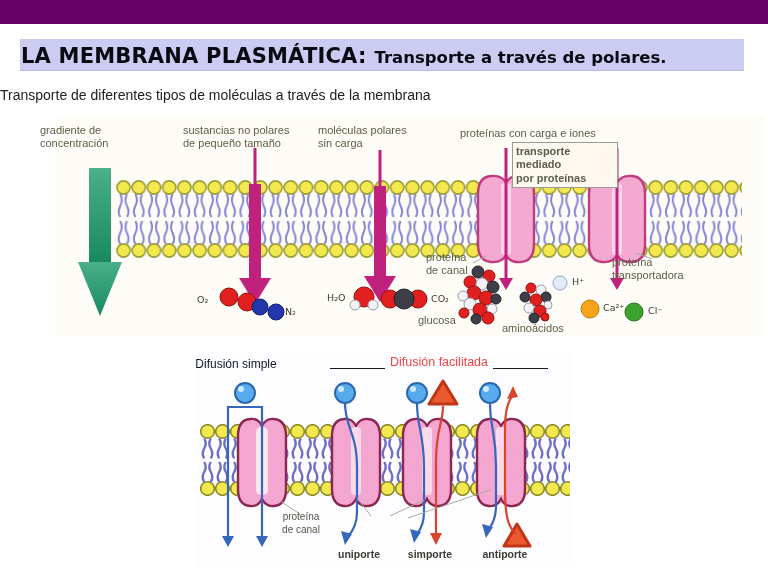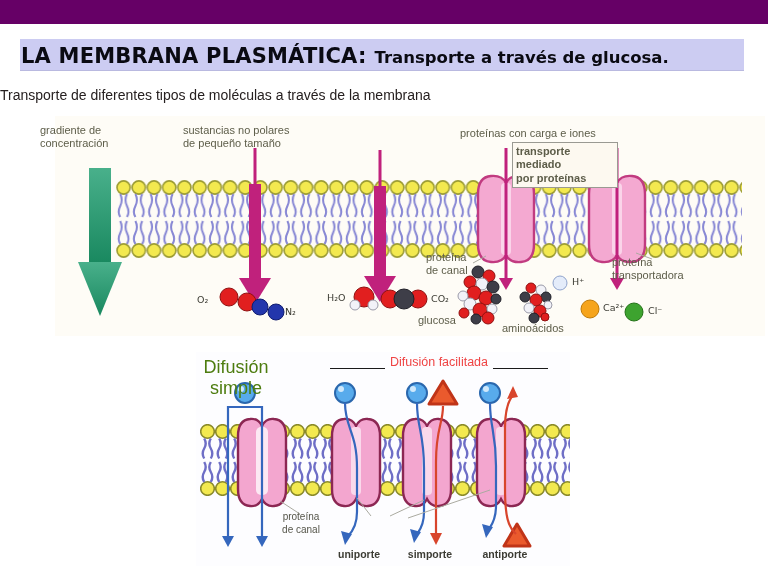--- a/index.html
+++ b/index.html
@@ -13,21 +13,21 @@
              box-shadow:0 1px 0 #b9b9e0;}
   .title-main{font-family:"DejaVu Sans",sans-serif;font-weight:bold;font-size:21px;
               color:#0a0a12;letter-spacing:.2px;position:relative;top:5px;}
   .title-tail{font-family:"DejaVu Sans",sans-serif;font-weight:bold;font-size:16.5px;
               color:#0a0a12;margin-left:8px;position:relative;top:5px;}
   .subtitle{left:0;top:87px;width:768px;font-size:14px;color:#262020;}
   .flabel{font-size:11px;line-height:1.22;color:#5d5d49;white-space:pre-line;}
   .box-mediado{border:1px solid #9a9a92;background:#fdf9f0;padding:2px 3px;font-weight:bold;}
   .frm{font-family:"DejaVu Sans",sans-serif;font-size:9.5px;color:#3b3b33;}
   .sec-pasivo{left:52px;top:329px;font-size:15.5px;color:#101010;}
-  .head-simple{left:176px;top:357px;width:120px;text-align:center;font-size:18px;color:#4d7c0f;}
+  .head-simple{left:176px;top:357px;width:120px;text-align:center;font-size:12px;color:#0f172a;}
   .head-facilitada{left:330px;top:355px;width:218px;height:17px;display:flex;align-items:stretch;}
   .head-facilitada::before,.head-facilitada::after{content:"";flex:1;border-bottom:1.5px solid #1a1a1a;margin-bottom:3px;}
   .head-facilitada .txt{font-size:12.5px;color:#ef4444;padding:0 5px;white-space:nowrap;}
   .blabel{font-size:10px;line-height:1.25;color:#55554a;text-align:center;white-space:pre-line;}
   .plabel{font-size:10.5px;font-weight:bold;color:#3c3c34;text-align:center;}
 </style>
 </head>
 <body>
 
 <div class="slide">
@@ -221,29 +221,31 @@
       <line x1="371" y1="516" x2="357" y2="498"></line>
       <line x1="390" y1="516" x2="424" y2="500"></line>
       <line x1="408" y1="518" x2="490" y2="490"></line>
     </g>
   </svg>
 
   <div class="abs top-bar"></div>
 
   <div class="abs title-bar">
     <span class="title-main">LA MEMBRANA PLASMÁTICA:</span>
-    <span class="title-tail">Transporte a través de glucosa.</span>
+    <span class="title-tail">Transporte a través de polares.</span>
   </div>
 
   <div class="abs subtitle">Transporte de diferentes tipos de moléculas a través de la membrana</div>
 
   <div class="abs flabel" style="left:40px;top:124px;width:114px;">gradiente de
 concentración</div>
   <div class="abs flabel" style="left:183px;top:124px;width:145px;">sustancias no polares
 de pequeño tamaño</div>
+  <div class="abs flabel" style="left:318px;top:124px;width:124px;">moléculas polares
+sin carga</div>
   <div class="abs flabel" style="left:460px;top:127px;width:200px;">proteínas con carga e iones</div>
   <div class="abs flabel box-mediado" style="left:512px;top:142px;width:98px;">transporte mediado
 por proteínas</div>
   <div class="abs flabel" style="left:426px;top:251px;width:62px;">proteína
 de canal</div>
   <div class="abs flabel" style="left:612px;top:256px;width:94px;">proteína
 transportadora</div>
   <div class="abs flabel" style="left:418px;top:314px;width:56px;">glucosa</div>
   <div class="abs flabel" style="left:502px;top:322px;width:76px;">aminoácidos</div>
 

